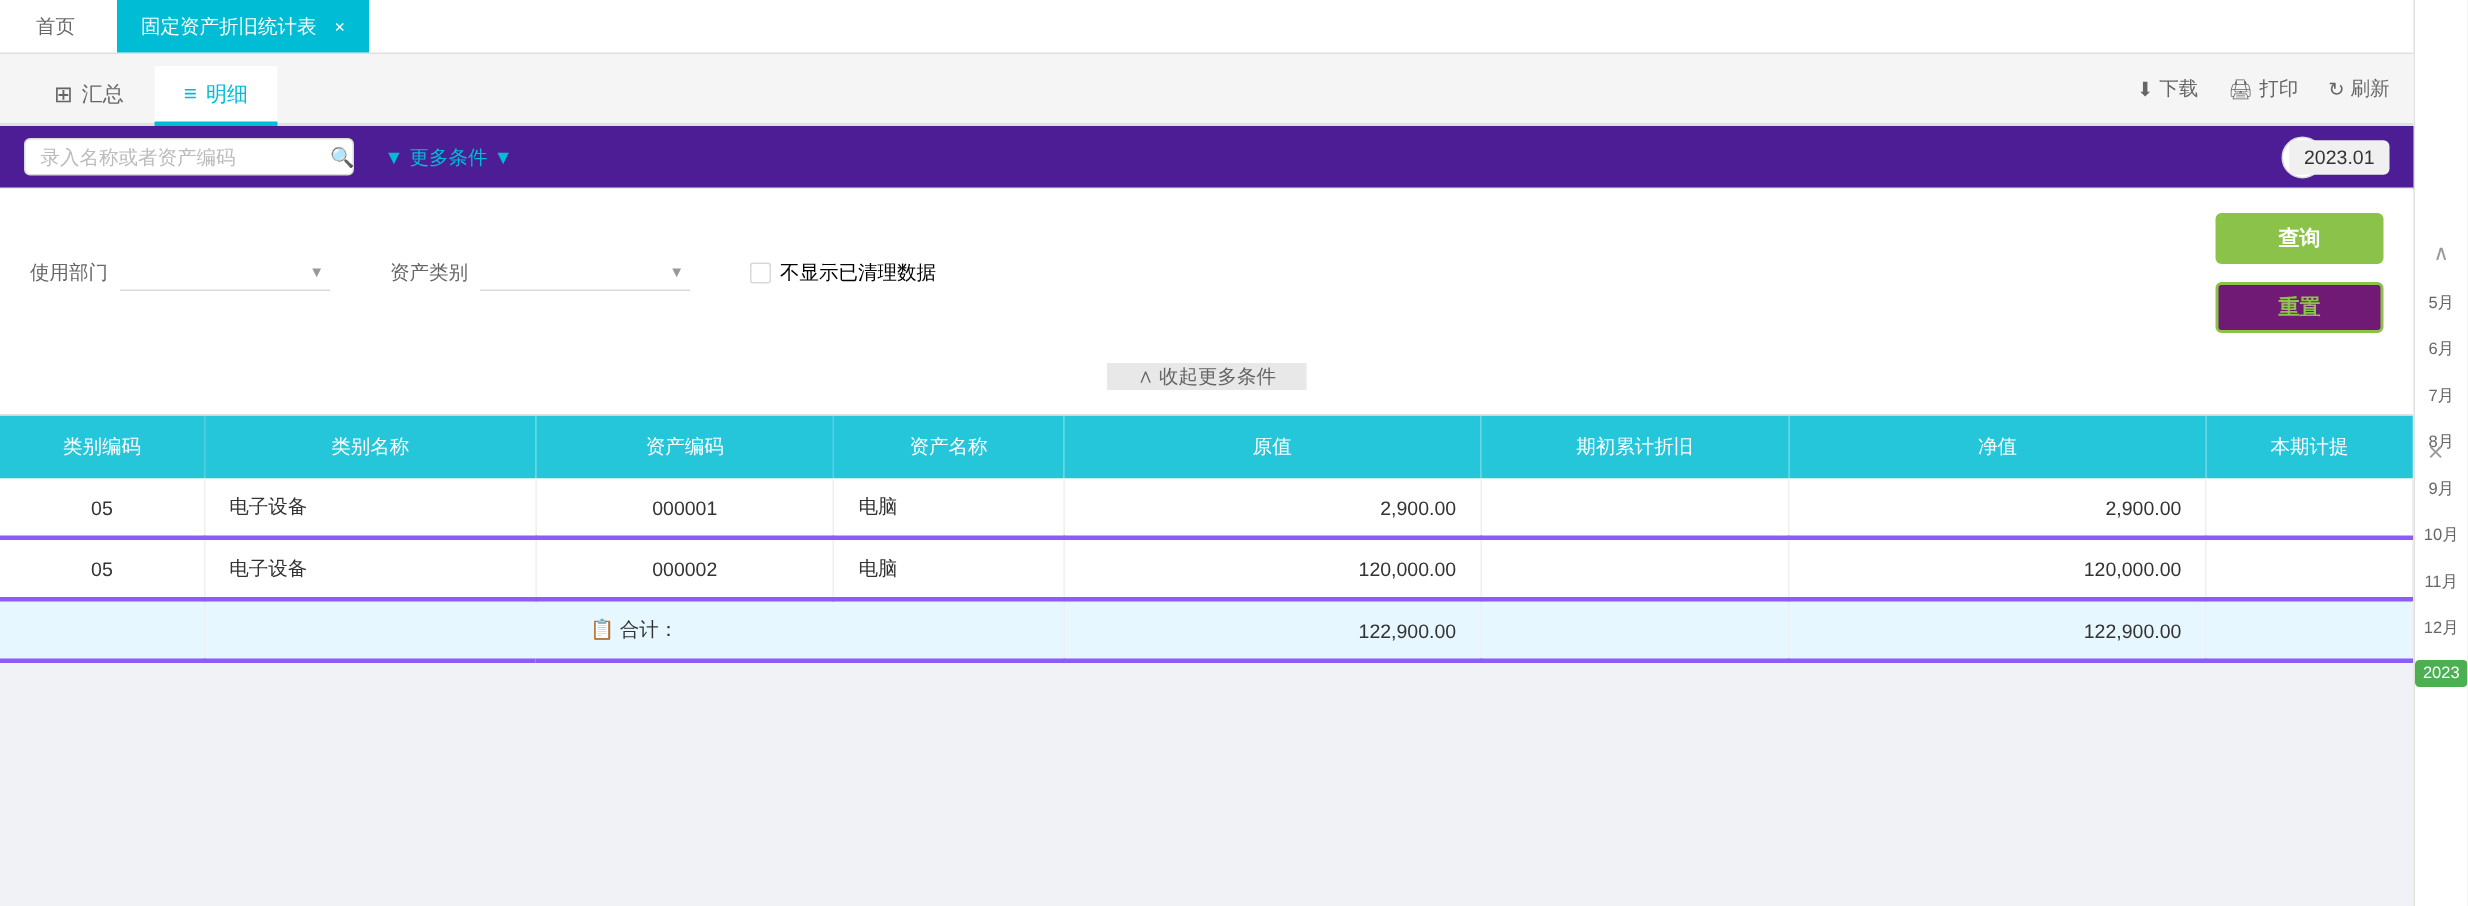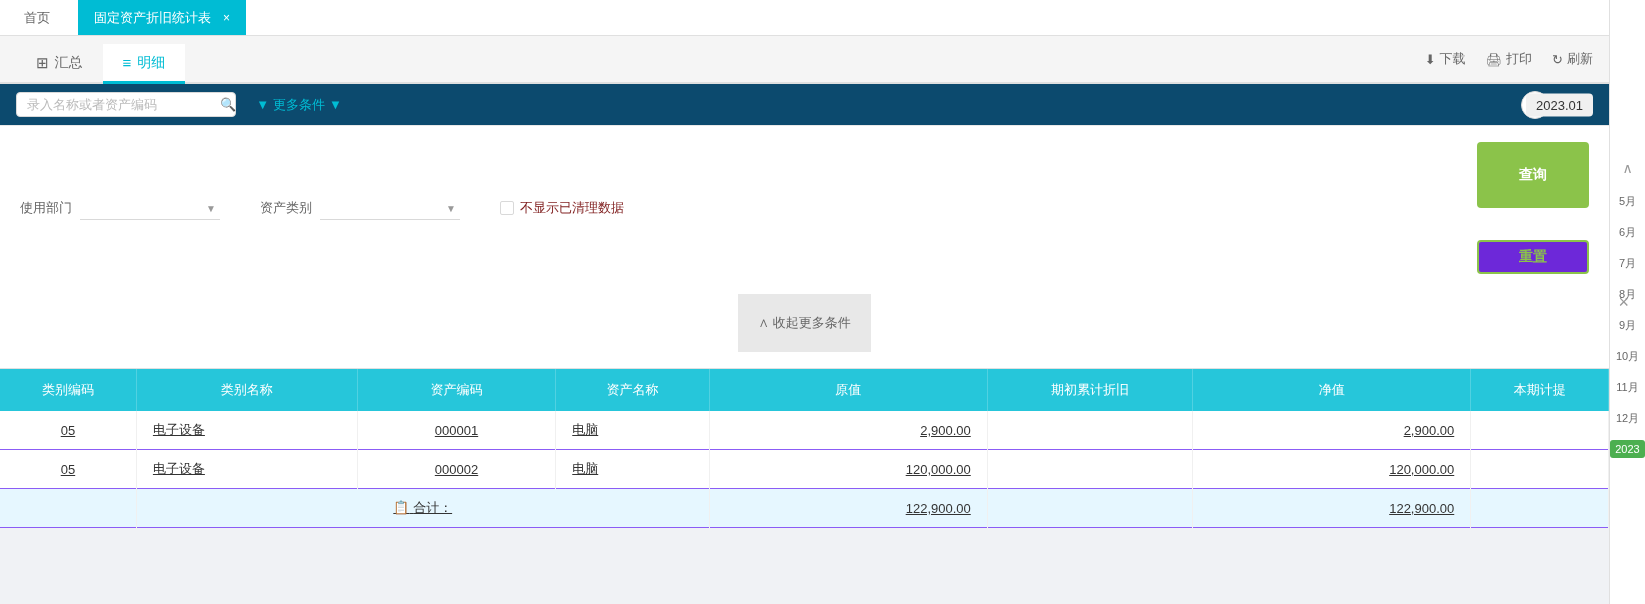--- a/index.html
+++ b/index.html
@@ -17,50 +17,50 @@
 
     
     .sub-tab-bar { display: flex; align-items: flex-end; background: #f5f5f5; border-bottom: 2px solid #e0e0e0; padding: 0 16px; height: 48px; position: relative; }
     .sub-tab { display: flex; align-items: center; gap: 6px; padding: 0 20px; height: 40px; cursor: pointer; font-size: 14px; color: #666; border-bottom: 3px solid transparent; margin-bottom: -2px; }
     .sub-tab.active { color: #00bcd4; border-bottom: 3px solid #00bcd4; background: #fff; }
     .sub-tab-icon { font-size: 15px; }
     .toolbar-right { position: absolute; right: 16px; top: 50%; transform: translateY(-50%); display: flex; gap: 20px; align-items: center; }
     .toolbar-btn { display: flex; align-items: center; gap: 4px; color: #666; cursor: pointer; font-size: 13px; }
 
     
-    .filter-bar { display: flex; align-items: center; background: #0c4a6e; padding: 8px 16px; border-bottom: 1px solid #e8e8e8; gap: 12px; position: relative; }
+    .filter-bar { display: flex; align-items: center; background: #4c1d95; padding: 8px 16px; border-bottom: 1px solid #e8e8e8; gap: 12px; position: relative; }
     .search-input { border: 1px solid #d9d9d9; border-radius: 4px; padding: 4px 30px 4px 10px; width: 220px; font-size: 13px; outline: none; color: #333; }
     .search-input::placeholder { color: #bbb; }
     .search-icon-wrap { color: #999; cursor: pointer; margin-left: -28px; }
     .more-conditions { display: flex; align-items: center; gap: 4px; color: #00bcd4; cursor: pointer; font-size: 13px; margin-left: 8px; }
     .collapse-btn { position: absolute; right: 60px; top: 50%; transform: translateY(-50%); width: 28px; height: 28px; background: #fff; border: 1px solid #d9d9d9; border-radius: 50%; display: flex; align-items: center; justify-content: center; cursor: pointer; color: #999; font-size: 12px; }
     .date-badge { position: absolute; right: 16px; top: 50%; transform: translateY(-50%); background: #f0f0f0; padding: 4px 10px; border-radius: 4px; font-size: 13px; color: #333; }
 
     
     .expanded-filter { background: #fff; padding: 16px 20px 8px 20px; border-bottom: 1px solid #e0e0e0; }
     .filter-row { display: flex; align-items: center; gap: 40px; margin-bottom: 12px; }
     .filter-item { display: flex; align-items: center; gap: 8px; }
     .filter-label { color: #666; font-size: 13px; white-space: nowrap; }
     .filter-select { border: none; border-bottom: 1px solid #d9d9d9; padding: 4px 20px 4px 4px; font-size: 13px; min-width: 140px; background: transparent; outline: none; color: #333; position: relative; cursor: pointer; appearance: none; -webkit-appearance: none; }
     .select-wrap { position: relative; display: inline-block; }
     .select-wrap::after { content: '▼'; position: absolute; right: 4px; top: 50%; transform: translateY(-50%); font-size: 10px; color: #999; pointer-events: none; }
-    .checkbox-item { display: flex; align-items: center; gap: 6px; font-size: 13px; color: #7f1d1d; cursor: pointer; }
+    .checkbox-item { display: flex; align-items: center; gap: 6px; font-size: 13px; color: #000000; cursor: pointer; }
     .checkbox-box { width: 14px; height: 14px; border: 1px solid #d9d9d9; border-radius: 2px; background: #fff; }
-    .query-btn { background: #8bc34a; color: #fff; border: none; padding: 24px 32px; border-radius: 4px; font-size: 14px; cursor: pointer; font-weight: bold; }
-    .reset-btn { background: #6d28d9; color: #8bc34a; border: 2px solid #8bc34a; padding: 6px 40px; border-radius: 4px; font-size: 14px; cursor: pointer; font-weight: bold; margin-top: 24px; }
+    .query-btn { background: #8bc34a; color: #fff; border: none; padding: 8px 32px; border-radius: 4px; font-size: 14px; cursor: pointer; font-weight: bold; }
+    .reset-btn { background: #701a75; color: #8bc34a; border: 2px solid #8bc34a; padding: 6px 40px; border-radius: 4px; font-size: 14px; cursor: pointer; font-weight: bold; margin-top: 4px; }
     .btn-group { display: flex; flex-direction: column; gap: 8px; margin-left: auto; }
     .collapse-more { text-align: center; padding: 8px 0; }
-    .collapse-more-btn { display: inline-flex; align-items: center; gap: 4px; color: #666; background: #e8e8e8; padding: 20px 20px; border-radius: 0; cursor: pointer; font-size: 13px; }
+    .collapse-more-btn { display: inline-flex; align-items: center; gap: 4px; color: #666; background: #e8e8e8; padding: 0 20px; border-radius: 0; cursor: pointer; font-size: 13px; }
 
     
     .table-wrap { flex: 1; overflow: auto; }
     table { width: 100%; border-collapse: collapse; }
     thead tr { background: #26c6da; color: #fff; }
     thead th { padding: 12px 0; text-align: center; font-weight: normal; font-size: 13px; border-right: 1px solid rgba(255,255,255,0.2); white-space: nowrap; }
-    tbody tr { background: #fff; border-bottom: 1px solid #8b5cf6; text-decoration: underline; }
+    tbody tr { background: #fff; border-bottom: 3px solid #8b5cf6; }
     tbody td { padding: 10px 16px; text-align: center; font-size: 13px; color: #333; border-right: 1px solid #f0f0f0; }
     tbody td.number { text-align: right; padding-left: 25px; }
     tbody td.left { text-align: left; }
     .total-row { background: #e6f7ff !important; }
 
     
     .right-sidebar { width: 36px; background: #fff; border-left: 1px solid #e0e0e0; display: flex; flex-direction: column; align-items: center; padding-top: 160px; gap: 4px; }
     .sidebar-month { font-size: 11px; color: #666; padding: 6px 4px; cursor: pointer; white-space: nowrap; }
     .sidebar-year-badge { background: #4caf50; color: #fff; font-size: 11px; padding: 3px 5px; border-radius: 3px; margin-top: 4px; }
     .sidebar-nav-up { color: #999; font-size: 14px; cursor: pointer; margin-bottom: 8px; }

